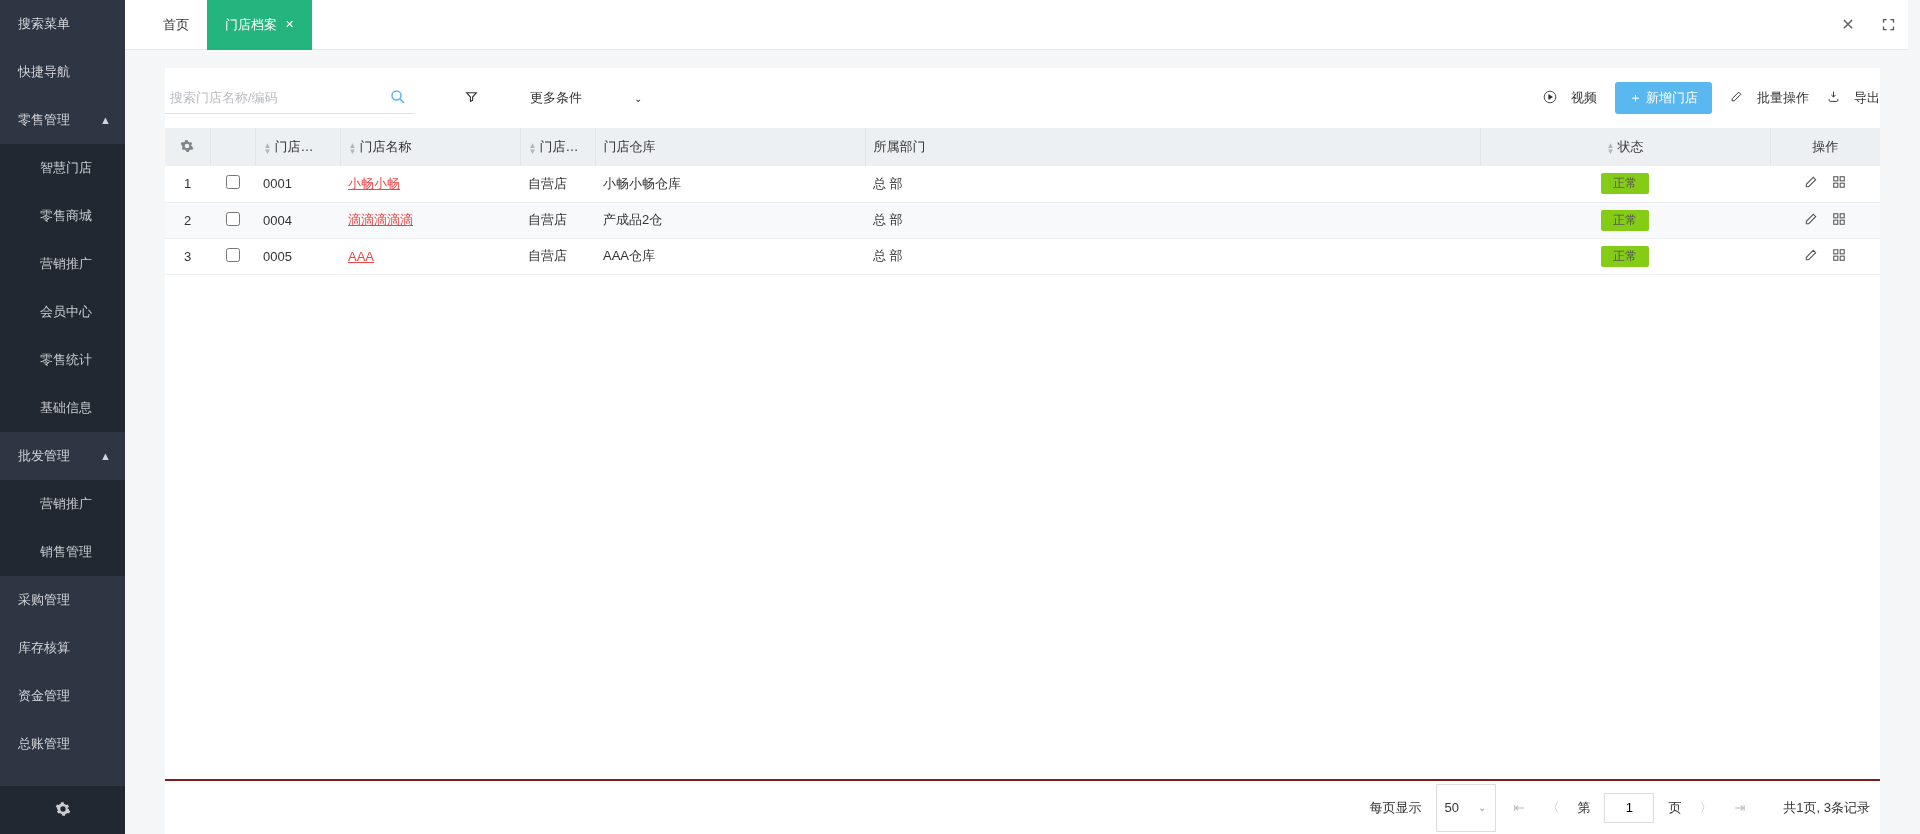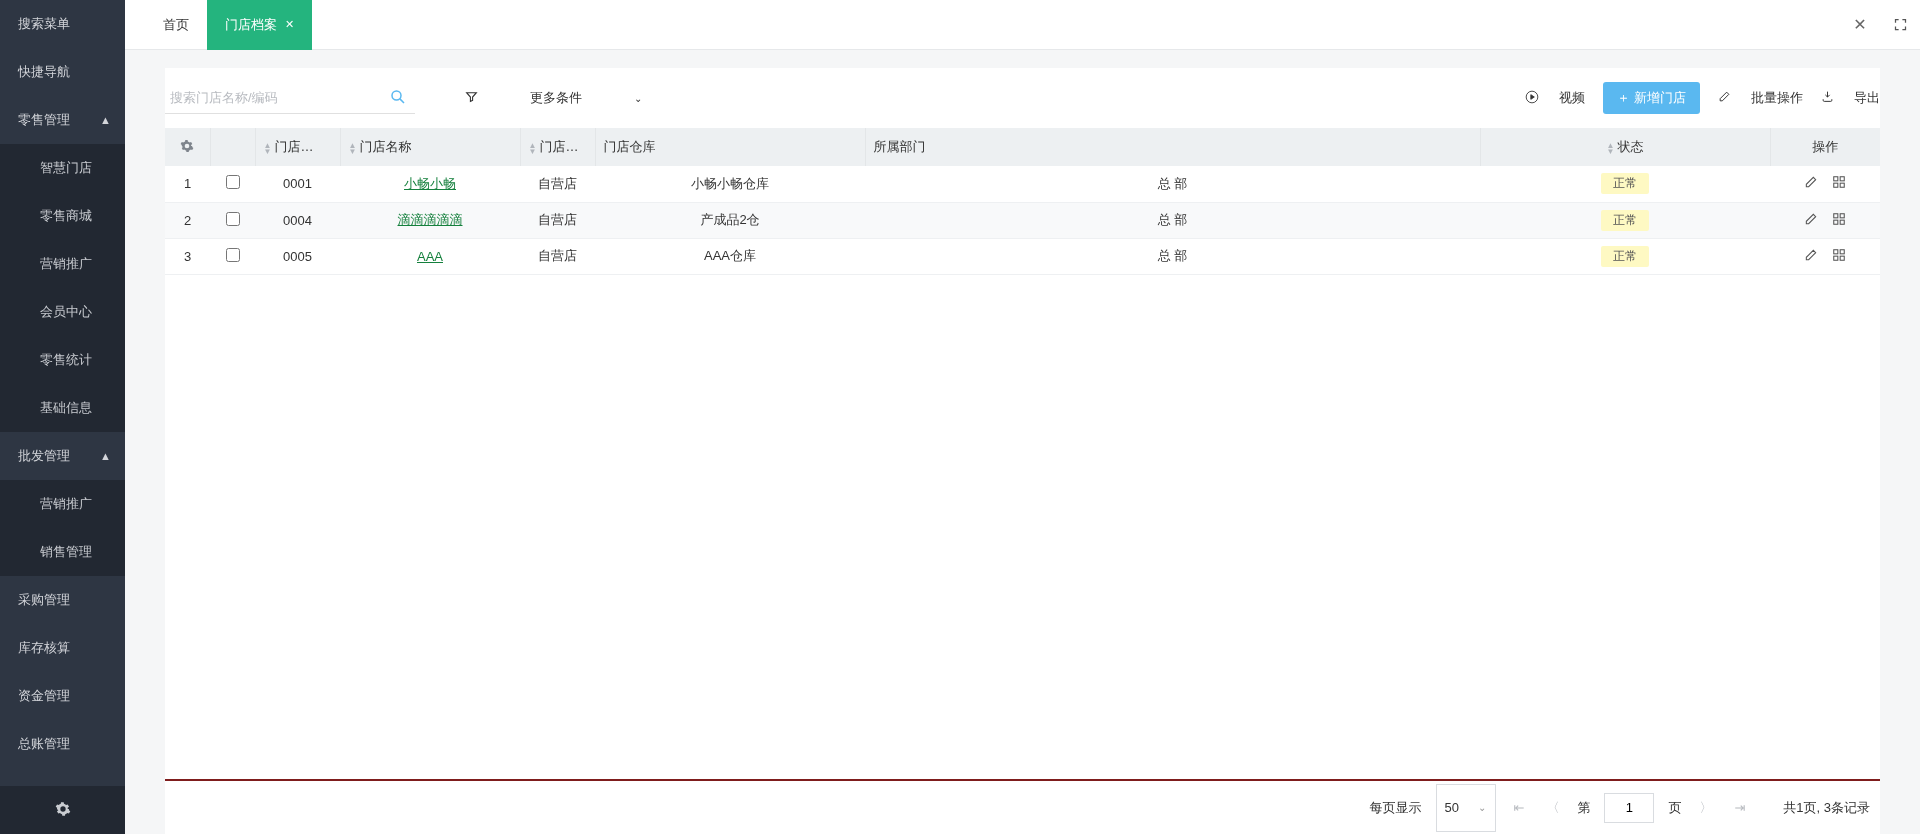--- a/index.html
+++ b/index.html
@@ -8,65 +8,65 @@
 
 .sidebar { position: fixed; left: 0; top: 0; width: 125px; height: 834px; background: #2e3643; color: #c9ccd1; display: flex; flex-direction: column; }
 .side-item { height: 48px; padding-left: 18px; display: flex; align-items: center; font-size: 13px; cursor: pointer; position: relative; }
 .side-item.header { color: #d3d5da; }
 .side-item .arrow { position: absolute; right: 14px; font-size: 11px; }
 .side-sub { height: 48px; padding-left: 40px; display: flex; align-items: center; font-size: 13px; cursor: pointer; background: #222832; }
 .sidebar-footer { margin-top: auto; height: 48px; background: #222832; display: flex; align-items: center; justify-content: center; }
 svg.gear { width: 16px; height: 16px; fill: #c9ccd1; }
 
 
-.tabbar { position: fixed; left: 125px; right: 0; top: 0; height: 50px; background: #fff; border-bottom: 1px solid #e6e8ea; display: flex; align-items: center; padding-left: 20px; }
+.tabbar { position: fixed; left: 125px; right: 12px; top: 0; height: 50px; background: #fff; border-bottom: 1px solid #e6e8ea; display: flex; align-items: center; padding-left: 20px; }
 .tab { padding: 0 18px; height: 50px; display: flex; align-items: center; color: #333; font-size: 13px; cursor: pointer; }
 .tab.active { background: #24b47e; color: #fff; }
 .tab .close { margin-left: 8px; font-size: 11px; }
 .tabbar-right { margin-left: auto; display: flex; align-items: center; }
 .tab-btn { width: 40px; height: 40px; display: flex; align-items: center; justify-content: center; cursor: pointer; color: #666; font-size: 16px; }
 
 
 .main { position: fixed; left: 125px; right: 0; top: 50px; bottom: 0; padding: 18px 40px 0 40px; background: #f5f6f7; display: flex; flex-direction: column; }
 .main-inner { background: #fff; flex: 1; display: flex; flex-direction: column; padding: 0; }
 
 
 .toolbar { height: 60px; display: flex; align-items: center; padding: 0 0px; }
 .search-wrap { width: 250px; position: relative; margin-left: 0px; }
 .search-input { width: 100%; height: 32px; border: none; border-bottom: 1px solid #e0e0e0; padding: 0 30px 0 5px; font-size: 13px; outline: none; background: transparent; }
 .search-input::placeholder { color: #b8bbc0; }
 .search-icon { position: absolute; right: 8px; top: 6px; cursor: pointer; }
 .more-cond { margin-left: 50px; font-size: 13px; display: flex; align-items: center; cursor: pointer; color: #333; gap: 48px; }
 .more-cond span.ic { margin-right: 4px; }
 .more-cond span.dd { margin-left: 4px; font-size: 10px; }
 .tb-right { margin-left: auto; display: flex; align-items: center; gap: 18px; }
-.tb-link { font-size: 13px; color: #333; display: flex; align-items: center; cursor: pointer; gap: 20px; }
+.tb-link { font-size: 13px; color: #333; display: flex; align-items: center; cursor: pointer; gap: 14px; }
 .btn-primary { background: #5ab8f0; color: #fff; height: 32px; padding: 0 14px; border: none; border-radius: 3px; font-size: 13px; display: flex; align-items: center; gap: 4px; cursor: pointer; }
 
 
 .table-area { flex: 1; overflow: auto; }
 table { width: 100%; border-collapse: collapse; }
 th { background: #edf0f2; height: 38px; font-weight: normal; font-size: 13px; color: #333; text-align: left; padding: 0 8px; border-right: 1px solid #e3e6e8; position: relative; }
 th:last-child { border-right: none; }
 th.center, td.center { text-align: center; }
-td { height: 36px; font-size: 13px; padding: 0 8px; border-bottom: 1px solid #eef0f2; text-align: center; }
+td { height: 36px; font-size: 13px; padding: 0 8px; border-bottom: 1px solid #eef0f2; }
 tr.even td { background: #f8f9fa; }
 .col-gear { width: 45px; }
 .col-check { width: 45px; }
 .col-code { width: 85px; }
 .col-name { width: 180px; }
 .col-type { width: 75px; }
 .col-ware { width: 270px; }
 .col-dept {  }
 .col-status { width: 290px; }
 .col-action { width: 110px; text-align: center; }
 .sort-ic { display: inline-block; width: 8px; margin-right: 3px; line-height: 8px; font-size: 8px; color: #b0b5bb; vertical-align: middle; }
 .sort-ic span { display: block; height: 6px; }
-a.link { color: #15803d; text-decoration: underline; }
-.chip { display: inline-block; background: #fef9c3; color: #555; padding: 2px 12px; border-radius: 2px; font-size: 12px; }
+a.link { color: #ef4444; text-decoration: underline; }
+.chip { display: inline-block; background: #84cc16; color: #555; padding: 2px 12px; border-radius: 2px; font-size: 12px; }
 .row-action { display: inline-flex; gap: 14px; justify-content: center; width: 100%; color: #555; }
 .row-action span { cursor: pointer; }
 input[type=checkbox] { width: 14px; height: 14px; }
 
 
 .pager { height: 55px; display: flex; align-items: center; justify-content: flex-end; gap: 14px; font-size: 13px; color: #333; border-top: 2px solid #7f1d1d; }
 .pager select, .pager input { height: 30px; border: 1px solid #d9dce0; padding: 0 6px; font-size: 13px; }
 .pager .sel { width: 60px; position: relative; }
 .pager .page-input { width: 50px; text-align: center; }
 .pager .nav { color: #b8bbc0; cursor: pointer; padding: 0 4px; }

